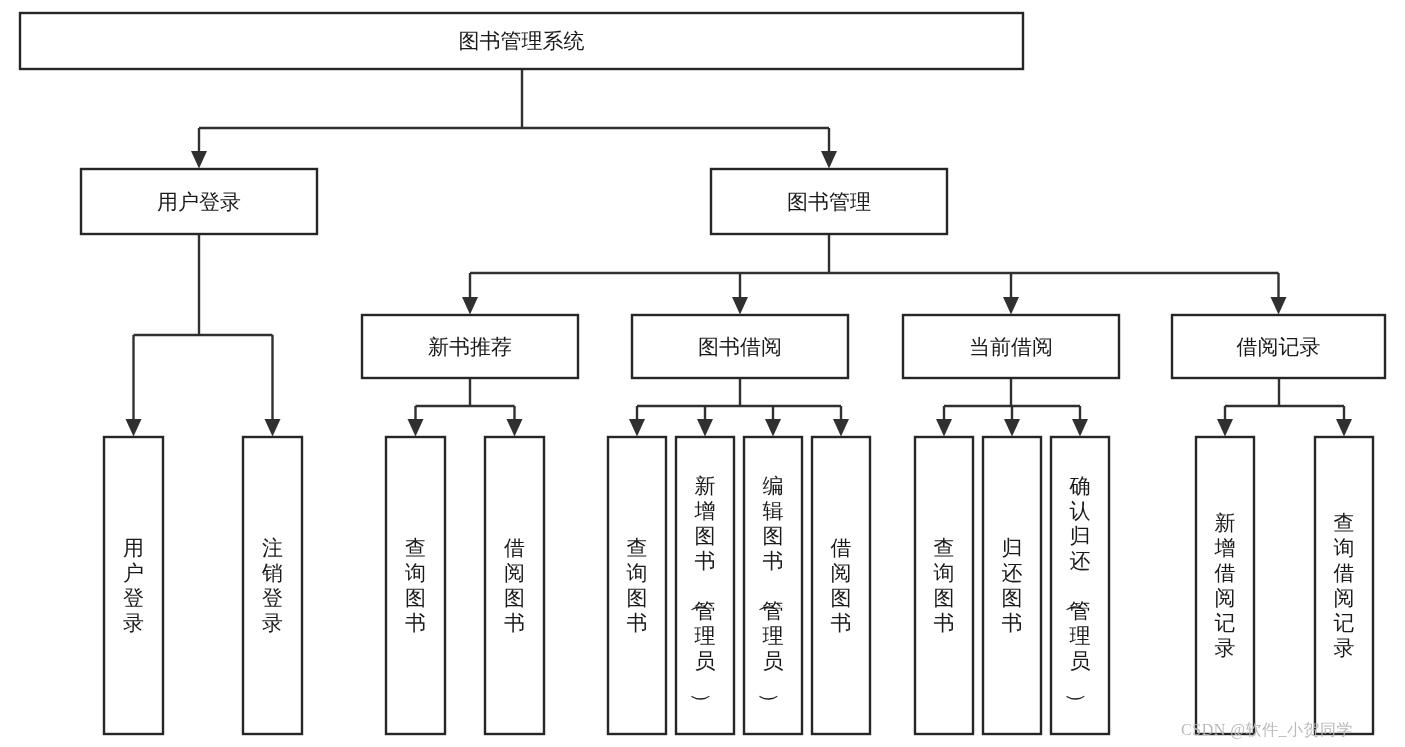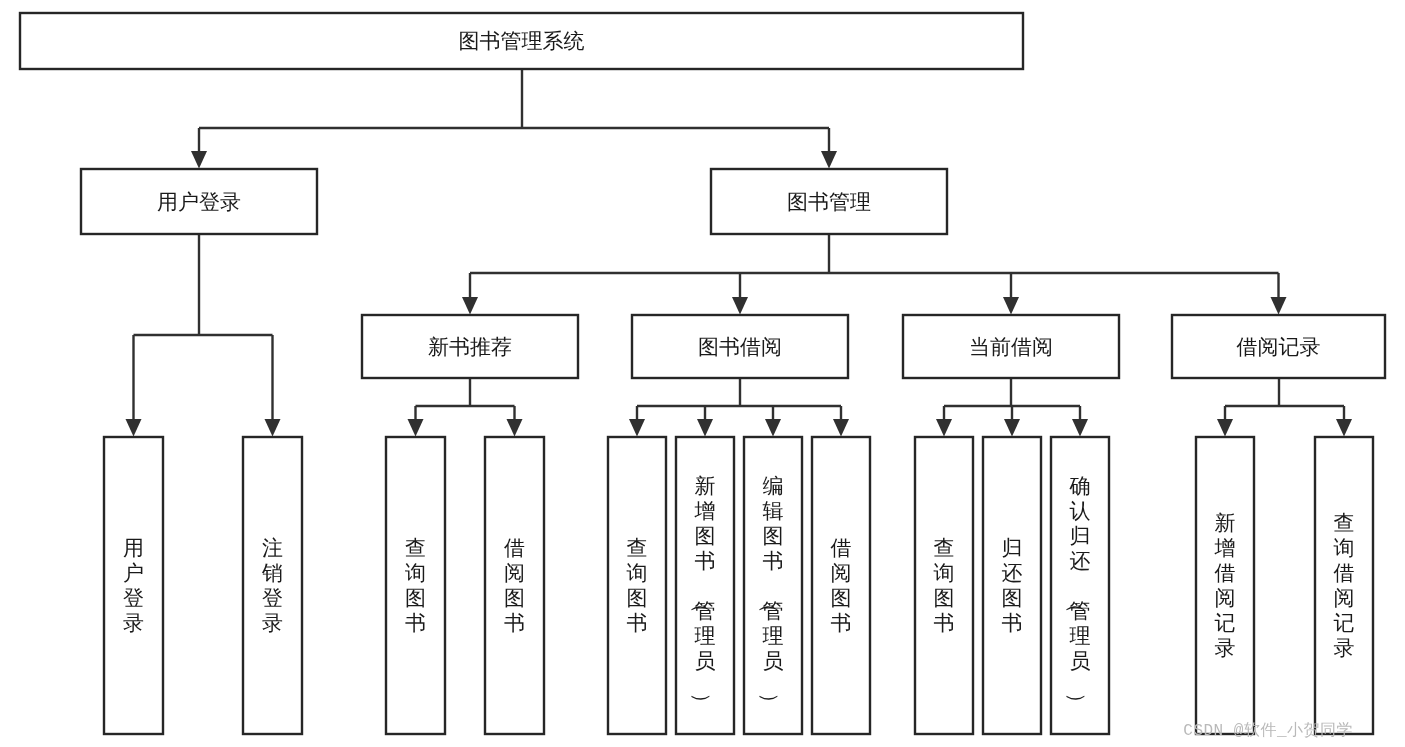--- a/index.html
+++ b/index.html
@@ -53,21 +53,21 @@
     stroke-linecap: butt;
   }
   .arrow-head {
     fill: #303030;
     stroke: none;
   }
   .watermark-text {
     position: absolute;
     right: 10px;
     bottom: 6px;
-    font-family: Liberation Mono, monospace;
+    font-family: Liberation Serif, serif;
     font-size: 16px;
     color: #b9b9b9;
     letter-spacing: 0.5px;
     pointer-events: none;
     user-select: none;
     white-space: nowrap;
   }
 </style>
 </head>
 <body>

